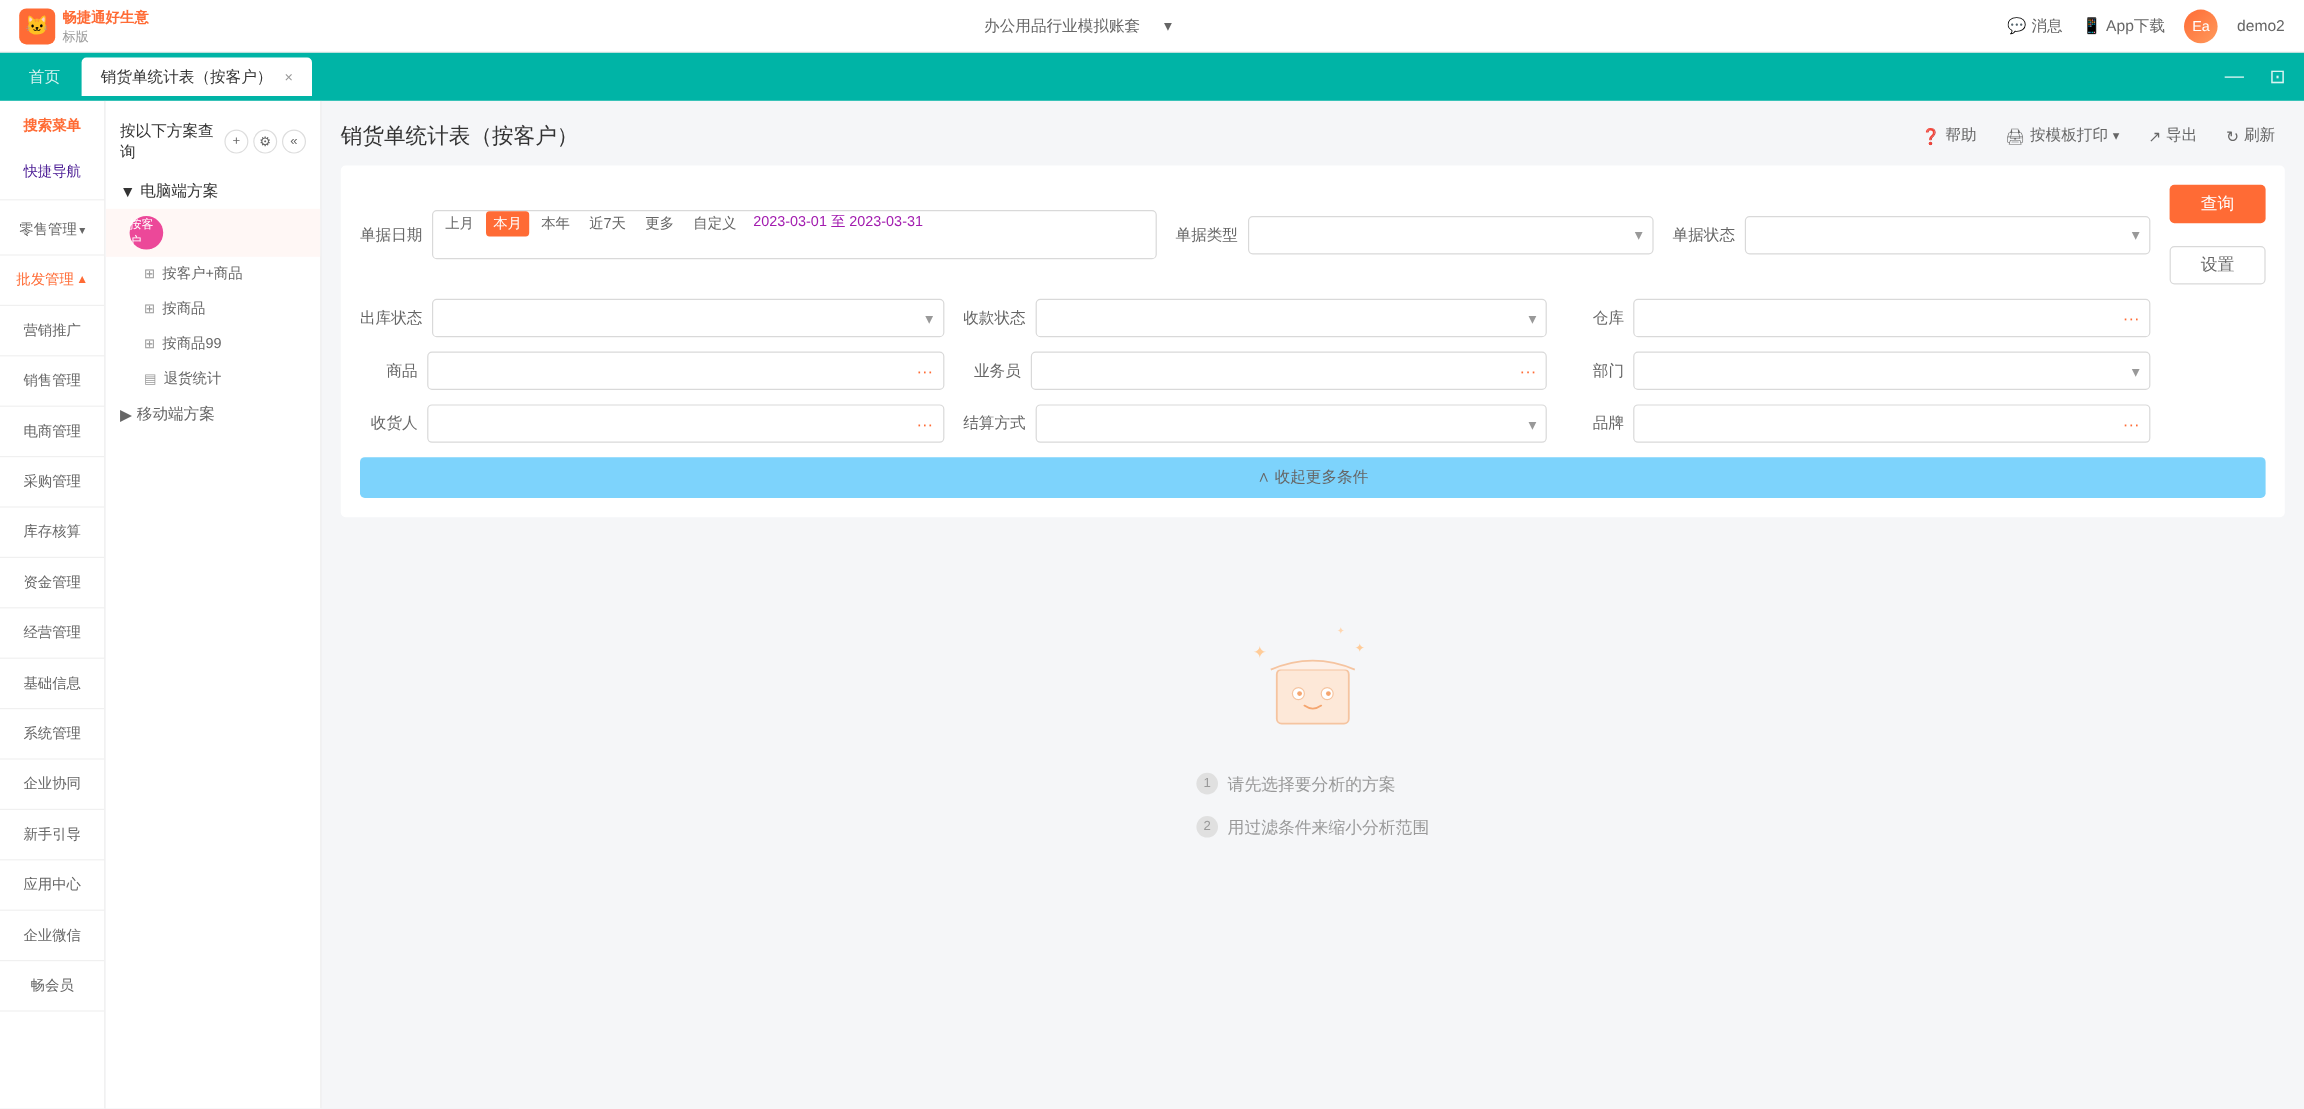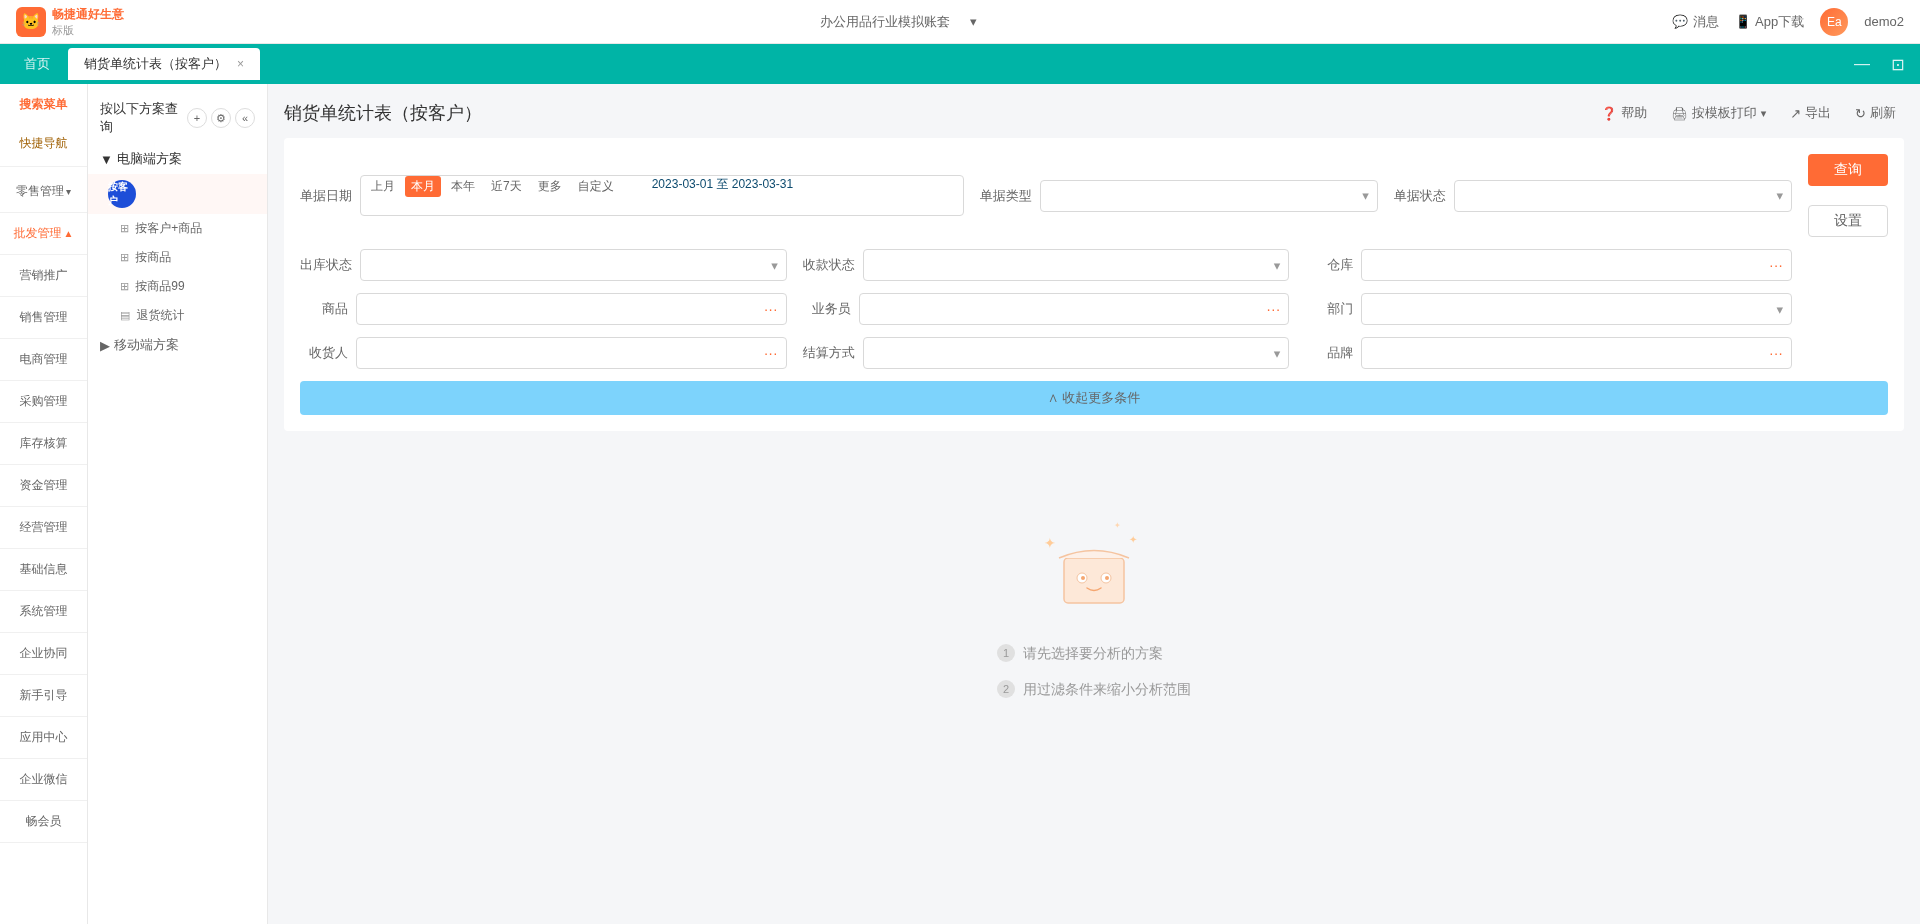--- a/index.html
+++ b/index.html
@@ -24,51 +24,51 @@
     .tab-action-btn { color: rgba(255,255,255,0.85); cursor: pointer; font-size: 16px; width: 28px; height: 28px; display: flex; align-items: center; justify-content: center; border-radius: 4px; }
 
     
     .main-layout { display: flex; flex: 1; overflow: hidden; }
 
     
     .sidebar { width: 88px; background: #fff; border-right: 1px solid #e8e8e8; display: flex; flex-direction: column; flex-shrink: 0; overflow-y: auto; }
     .sidebar-item { padding: 12px 4px; text-align: center; cursor: pointer; color: #666; font-size: 12px; border-bottom: 1px solid #f0f0f0; transition: all 0.2s; }
     .sidebar-item.active { color: #ff6b35; }
     .sidebar-search { padding: 12px 4px; text-align: center; cursor: pointer; color: #ff6b35; font-size: 12px; font-weight: bold; }
-    .sidebar-nav { padding: 10px 4px; text-align: center; cursor: pointer; color: #a16207; font-size: 12px; }
+    .sidebar-nav { padding: 10px 4px; text-align: center; cursor: pointer; color: #4c1d95; font-size: 12px; }
 
     
     .left-panel { width: 180px; background: #fff; border-right: 1px solid #e8e8e8; flex-shrink: 0; overflow-y: auto; padding: 8px 0; }
     .panel-header { display: flex; align-items: center; justify-content: space-between; padding: 8px 12px; color: #666; font-size: 13px; }
     .panel-actions { display: flex; gap: 4px; }
     .panel-action { width: 20px; height: 20px; border-radius: 50%; border: 1px solid #ddd; display: flex; align-items: center; justify-content: center; cursor: pointer; font-size: 11px; color: #666; }
     .tree-parent { padding: 6px 12px; cursor: pointer; display: flex; align-items: center; gap: 4px; color: #333; font-size: 13px; font-weight: 500; }
     .tree-child { padding: 6px 12px 6px 32px; cursor: pointer; display: flex; align-items: center; gap: 6px; color: #666; font-size: 12px; }
     .tree-child.active { color: #ff6b35; background: #fff7f5; }
-    .active-dot { width: 28px; height: 28px; border-radius: 50%; background: #1d4ed8; display: flex; align-items: center; justify-content: center; color: white; font-size: 12px; margin-right: 0; font-weight: bold; }
+    .active-dot { width: 28px; height: 28px; border-radius: 50%; background: #ec4899; display: flex; align-items: center; justify-content: center; color: white; font-size: 12px; margin-right: 0; }
 
     
     .content-area { flex: 1; overflow: auto; padding: 16px; background: #f5f6f8; }
     .page-title { font-size: 18px; color: #333; font-weight: 500; margin-bottom: 12px; display: flex; align-items: center; justify-content: space-between; }
     .page-actions { display: flex; gap: 8px; align-items: center; font-size: 13px; }
     .page-action-btn { display: flex; align-items: center; gap: 4px; color: #666; cursor: pointer; padding: 4px 8px; }
 
     
     .filter-panel { background: #fff; border-radius: 4px; padding: 16px; margin-bottom: 12px; }
     .filter-row { display: flex; align-items: center; gap: 16px; margin-bottom: 12px; }
     .filter-row:last-child { margin-bottom: 0; }
     .filter-item { display: flex; align-items: center; flex: 1; gap: 8px; min-width: 0; }
     .filter-label { color: #666; font-size: 13px; white-space: nowrap; min-width: 48px; text-align: right; }
     .filter-control { flex: 1; height: 32px; border: 1px solid #d9d9d9; border-radius: 4px; padding: 0 8px; display: flex; align-items: center; justify-content: space-between; cursor: pointer; background: #fff; color: #333; }
     .filter-control .placeholder { color: #bbb; }
     .filter-control-full { flex: 1; height: 32px; border: 1px solid #d9d9d9; border-radius: 4px; padding: 0 8px; display: flex; align-items: center; cursor: pointer; background: #fff; color: #333; position: relative; }
     .date-range-control { display: flex; align-items: flex-start; gap: 4px; border: 1px solid #d9d9d9; border-radius: 4px; padding: 0 4px; height: 41px; background: #fff; }
     .date-btn { padding: 2px 6px; border-radius: 3px; cursor: pointer; font-size: 12px; color: #666; white-space: nowrap; }
     .date-btn.active { background: #ff6b35; color: #fff; }
-    .date-range-text { font-size: 12px; color: #0c4a6e; padding: 0 4px; margin-left: 24px; }
+    .date-range-text { font-size: 12px; color: #a21caf; padding: 0 4px; }
     .btn-query { background: #ff6b35; color: #fff; border: none; border-radius: 4px; height: 32px; padding: 0 20px; cursor: pointer; font-size: 14px; display: block; width: 100%; margin-bottom: 15px; }
     .btn-settings { background: #fff; color: #666; border: 1px solid #d9d9d9; border-radius: 4px; height: 32px; padding: 0 20px; cursor: pointer; font-size: 14px; display: block; width: 100%; }
     .query-btn-group { display: flex; flex-direction: column; gap: 4px; min-width: 80px; }
     .more-conditions { text-align: center; padding: 8px; color: #666; font-size: 13px; cursor: pointer; background: #7dd3fc; border-radius: 4px; display: flex; align-items: center; justify-content: center; gap: 4px; }
     .dots { color: #ff6b35; font-size: 14px; }
     .chevron { color: #999; }
 
     
     .empty-state { display: flex; flex-direction: column; align-items: center; justify-content: center; padding: 60px 20px; }
     .empty-icon { width: 120px; height: 120px; margin-bottom: 16px; position: relative; }

